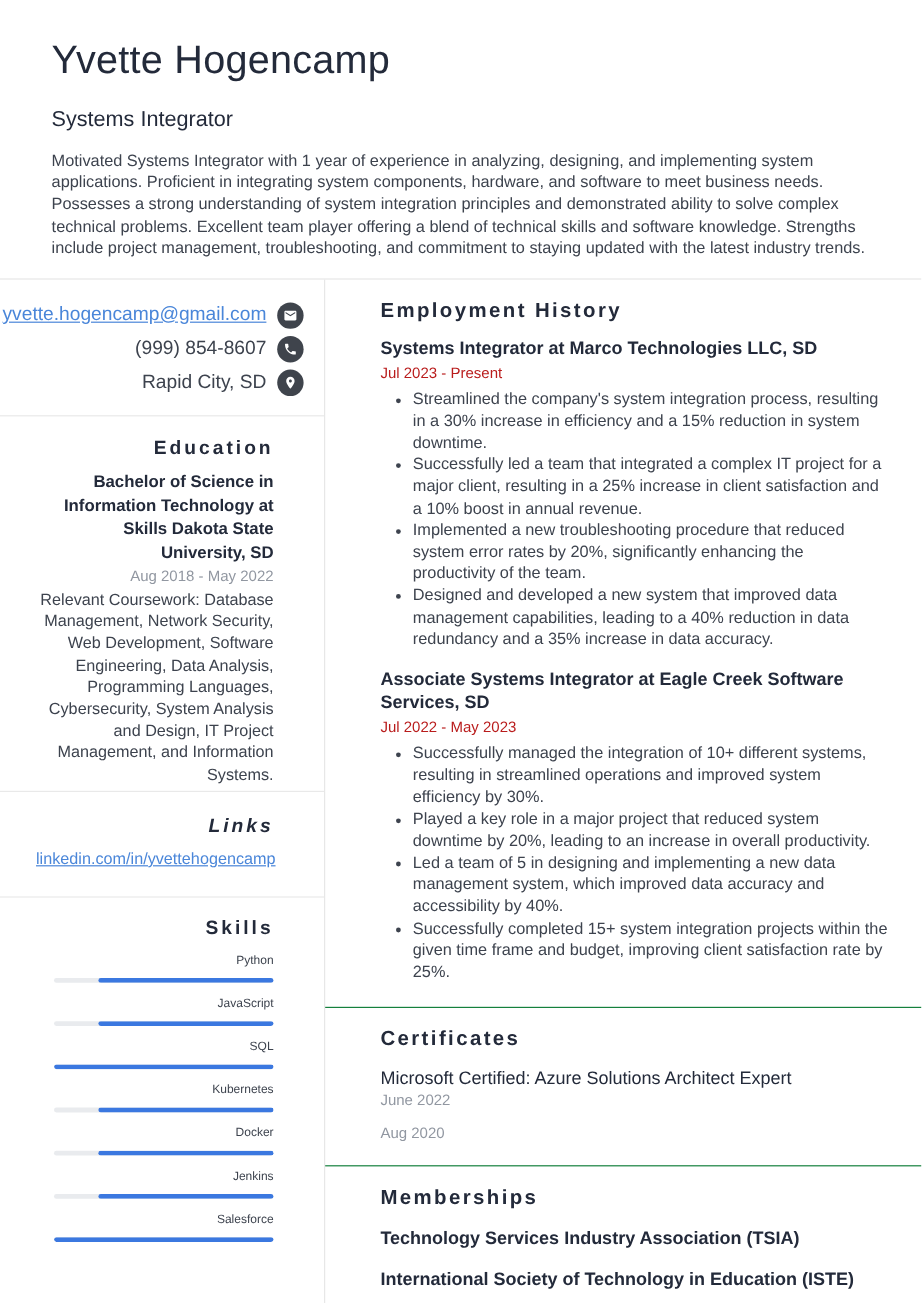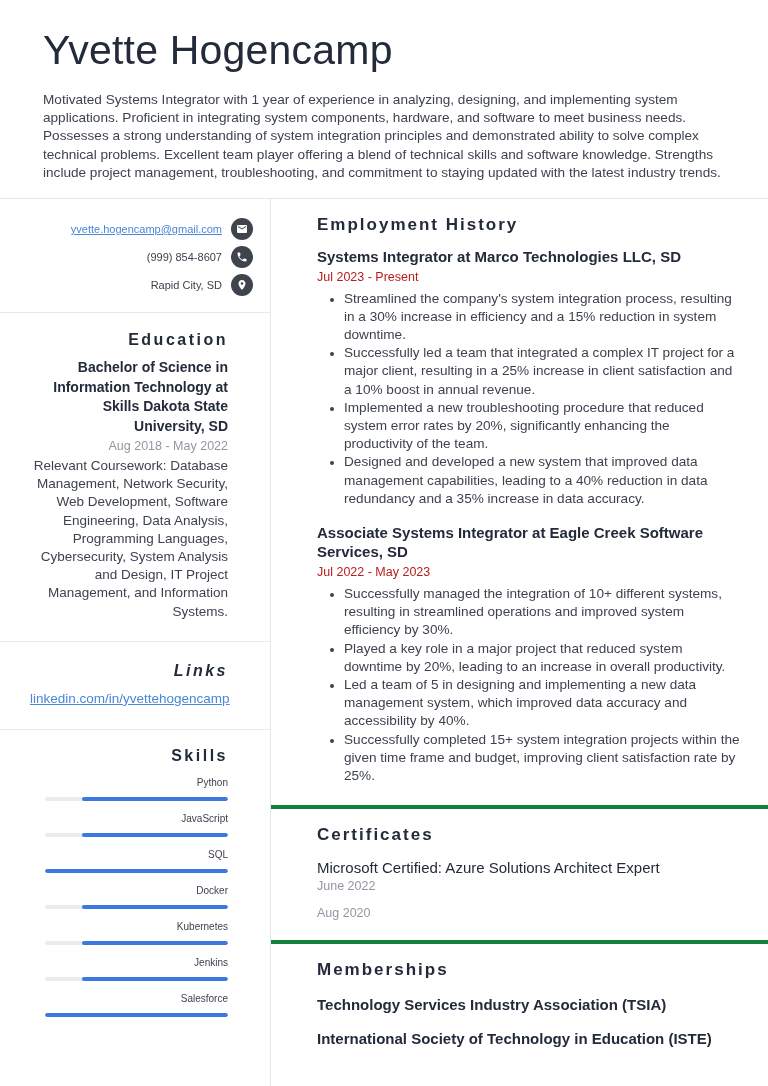--- a/index.html
+++ b/index.html
@@ -15,21 +15,21 @@
     overflow: hidden;
     margin: 0 auto;
   }
 
   
   .header {
     padding: 24px 45px 16px 43px;
     border-bottom: 1px solid #e7e7e7;
   }
   .name {
-    font-size: 41px;
+    font-size: 33px;
     font-weight: 400;
     color: #232a3a;
     line-height: 52px;
     letter-spacing: 0.2px;
   }
   .job-title-sub {
     font-size: 18px;
     font-weight: 400;
     color: #232a3a;
     margin-top: 13px;
@@ -56,33 +56,33 @@
 
   
   .contact { padding: 16px 17px 13px 20px; }
   .contact-row {
     display: flex;
     justify-content: flex-end;
     align-items: center;
     gap: 9px;
     height: 28px;
   }
-  .contact-text { font-size: 11px; color: #3d434e; }
+  .contact-text { font-size: 16px; color: #3d434e; }
   a.link { color: #4a86d9; text-decoration: underline; }
   .icon-circle {
     width: 22px; height: 22px;
     border-radius: 50%;
     background: #3f444c;
     display: flex; align-items: center; justify-content: center;
     flex: 0 0 22px;
   }
   .icon-circle svg { width: 12px; height: 12px; fill: #ffffff; }
 
   
-  .side-pad { padding: 18px 42px 20px 30px; text-align: right; }
+  .side-pad { padding: 18px 42px 4px 30px; text-align: right; }
   .side-heading {
     font-size: 16px;
     font-weight: 700;
     letter-spacing: 2.5px;
     color: #232a3a;
   }
   .degree {
     font-size: 14px;
     font-weight: 700;
     line-height: 19.5px;
@@ -115,21 +115,21 @@
   .skill-fill {
     position: absolute;
     right: 0; top: 0; height: 100%;
     background: #3b78e0;
     border-radius: 2px;
   }
 
   
   .main-section {
     padding: 16px 28px 20px 46px;
-    border-bottom: 4px solid #15803d;
+    border-bottom: 1px solid #15803d;
   }
   .main-section.last { border-bottom: none; }
   .main-heading {
     font-size: 17px;
     font-weight: 700;
     letter-spacing: 2px;
     color: #232a3a;
   }
   .job { margin-top: 12px; }
   .job + .job { margin-top: 15px; }
@@ -165,20 +165,21 @@
     line-height: 19px;
   }
 </style>
 </head>
 <body>
 
 <div class="page">
 
   <div class="header">
     <div class="name">Yvette Hogencamp</div>
+    <div class="job-title-sub">Systems Integrator</div>
     <div class="summary">Motivated Systems Integrator with 1 year of experience in analyzing, designing, and implementing system applications. Proficient in integrating system components, hardware, and software to meet business needs. Possesses a strong understanding of system integration principles and demonstrated ability to solve complex technical problems. Excellent team player offering a blend of technical skills and software knowledge. Strengths include project management, troubleshooting, and commitment to staying updated with the latest industry trends.</div>
   </div>
 
   <div class="body-cols">
 
     <div class="sidebar">
 
       <div class="side-section contact">
         <div class="contact-row">
           <span class="contact-text"><a class="link" href="#">yvette.hogencamp@gmail.com</a></span>
@@ -233,27 +234,27 @@
               <div class="skill-fill" style="width: 80%;"></div>
             </div>
         </div>
         <div class="skill-item">
           <div class="skill-name">SQL</div>
           <div class="skill-bar">
               <div class="skill-fill" style="width: 100%;"></div>
             </div>
         </div>
         <div class="skill-item">
+          <div class="skill-name">Kubernetes</div>
+          <div class="skill-bar">
+              <div class="skill-fill" style="width: 80%;"></div>
+            </div>
+        </div>
+        <div class="skill-item">
           <div class="skill-name">Docker</div>
-          <div class="skill-bar">
-              <div class="skill-fill" style="width: 80%;"></div>
-            </div>
-        </div>
-        <div class="skill-item">
-          <div class="skill-name">Kubernetes</div>
           <div class="skill-bar">
               <div class="skill-fill" style="width: 80%;"></div>
             </div>
         </div>
         <div class="skill-item">
           <div class="skill-name">Jenkins</div>
           <div class="skill-bar">
               <div class="skill-fill" style="width: 80%;"></div>
             </div>
         </div>

